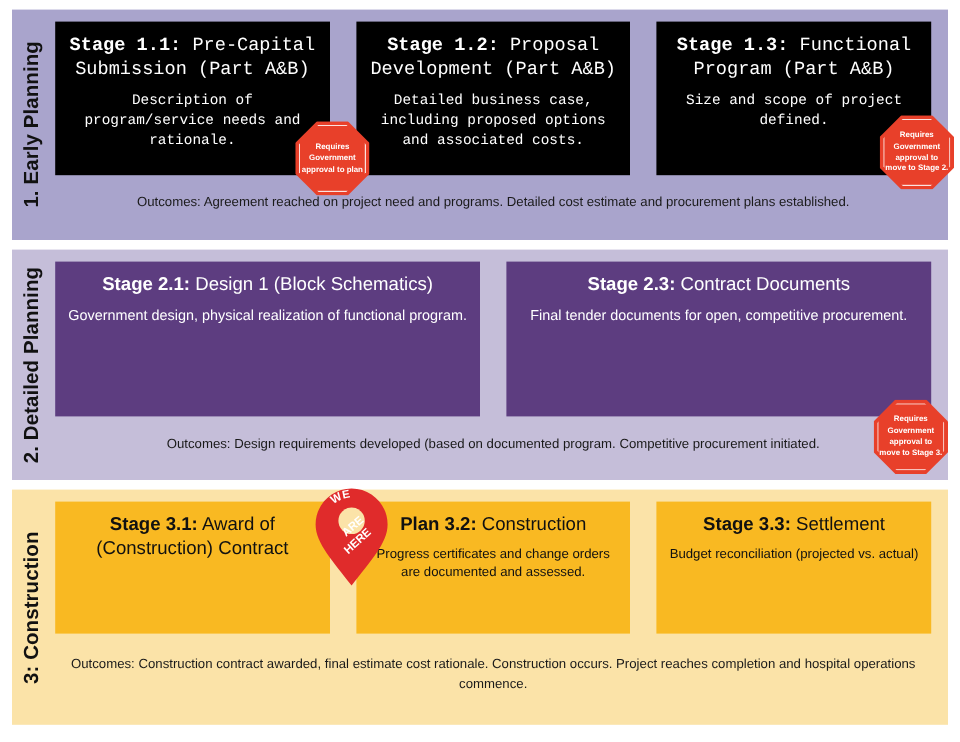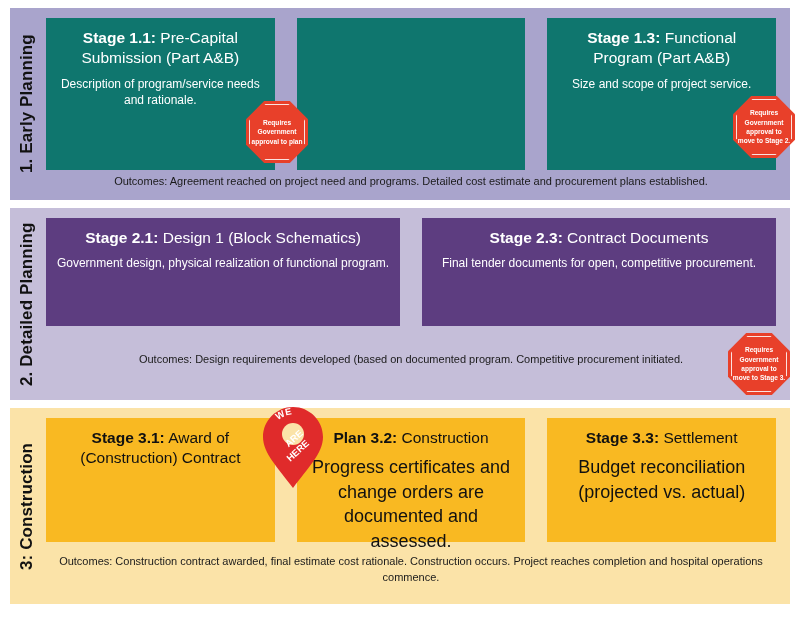--- a/index.html
+++ b/index.html
@@ -64,38 +64,38 @@
     min-width:0;
   }
   .card{
     flex:1 1 0;
     min-width:0;
     box-sizing:border-box;
     padding:10px 10px 8px 10px;
     text-align:center;
     color:#ffffff;
   }
-  .band-1 .card{background:#0f766e;height:152px;}
-  .band-2 .card{background:#5d3d80;height:108px;}
-  .band-3 .card{background:#f9b922;color:#111111;height:124px;}
+  .band-1 .card{background:#000000;height:128px;font-family:Liberation Mono, monospace;}
+  .band-2 .card{background:#5d3d80;height:129px;}
+  .band-3 .card{background:#f9b922;color:#111111;height:110px;}
 
   .card-title{
     font-size:15.5px;
     line-height:1.32;
     margin:0 0 7px 0;
     font-weight:normal;
   }
   .band-3 .card-title{font-size:15.5px;}
   .card-title b{font-weight:bold;}
   .card-desc{
     font-size:12px;
     line-height:1.36;
     margin:0;
   }
-  .band-3 .card-desc{font-size:18px;}
+  .band-3 .card-desc{font-size:11px;}
 
   
   .outcomes{
     flex:1 1 auto;
     display:flex;
     align-items:center;
     justify-content:center;
     text-align:center;
     font-size:11px;
     line-height:1.45;
@@ -154,25 +154,27 @@
     <div class="side-label">1. Early Planning</div>
     <div class="band-body">
       <div class="cards-row">
 
         <div class="card">
           <p class="card-title"><b>Stage 1.1:</b><span> Pre-Capital Submission (Part A&amp;B)</span></p>
           <p class="card-desc">Description of program/service needs and rationale.</p>
         </div>
 
         <div class="card">
+          <p class="card-title"><b>Stage 1.2:</b><span> Proposal Development (Part A&amp;B)</span></p>
+          <p class="card-desc">Detailed business case, including proposed options and associated costs.</p>
         </div>
 
         <div class="card">
           <p class="card-title"><b>Stage 1.3:</b><span> Functional Program (Part A&amp;B)</span></p>
-          <p class="card-desc">Size and scope of project service.</p>
+          <p class="card-desc">Size and scope of project defined.</p>
         </div>
 
       </div>
       <div class="outcomes">Outcomes: Agreement reached on project need and programs. Detailed cost estimate and procurement plans established.</div>
     </div>
   </div>
 
   <div class="band band-2">
     <div class="side-label">2. Detailed Planning</div>
     <div class="band-body">

